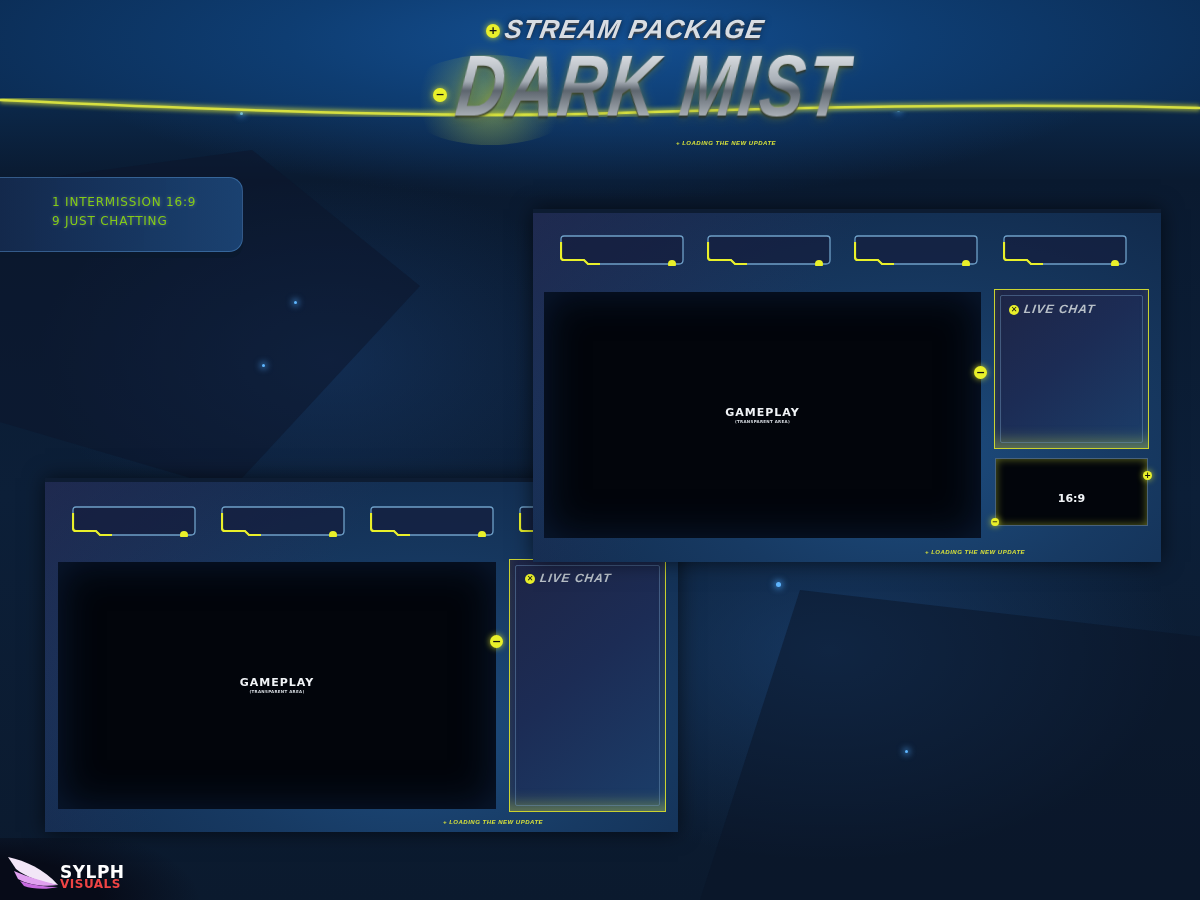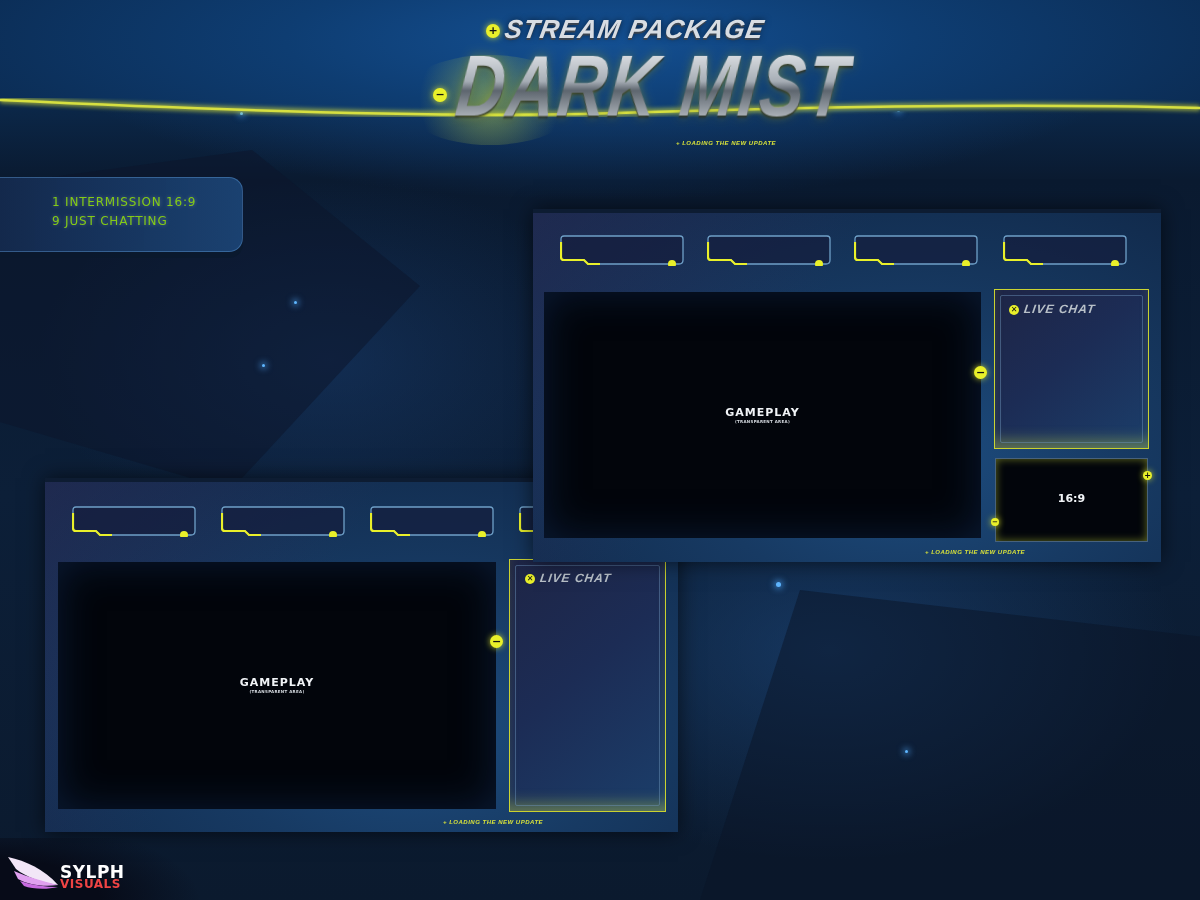--- a/index.html
+++ b/index.html
@@ -201,21 +201,21 @@
     <div class="gp-sub" style="top:127px;">(TRANSPARENT AREA)</div>
   </div>
   <div class="pm-icon" style="left:441px;top:157px;width:13px;height:13px;line-height:13px;">−</div>
 
   <div class="chat-box" style="left:461px;top:80px;width:155px;height:160px;">
     <div class="chat-inner"></div>
     <div class="x-icon" style="left:14px;top:15px;">✕</div>
     <div class="chat-label" style="left:29px;top:12px;">LIVE CHAT</div>
   </div>
 
-  <div class="cam-box" style="left:462px;top:249px;width:153px;height:84px;">
+  <div class="cam-box" style="left:462px;top:249px;width:153px;height:68px;">
     <div class="cam-label" style="top:33px;">16:9</div>
   </div>
   <div class="pm-icon" style="left:610px;top:262px;width:9px;height:9px;line-height:9px;font-size:8px;">+</div>
   <div class="pm-icon" style="left:458px;top:309px;width:8px;height:8px;line-height:8px;font-size:7px;">−</div>
 
   <div class="tagline" style="left:392px;top:340px;">+ LOADING THE NEW UPDATE</div>
 </div>
 
 <div class="logo"></div>
 <svg style="position:absolute;left:6px;top:855px;" width="54" height="36" viewBox="0 0 54 36">

